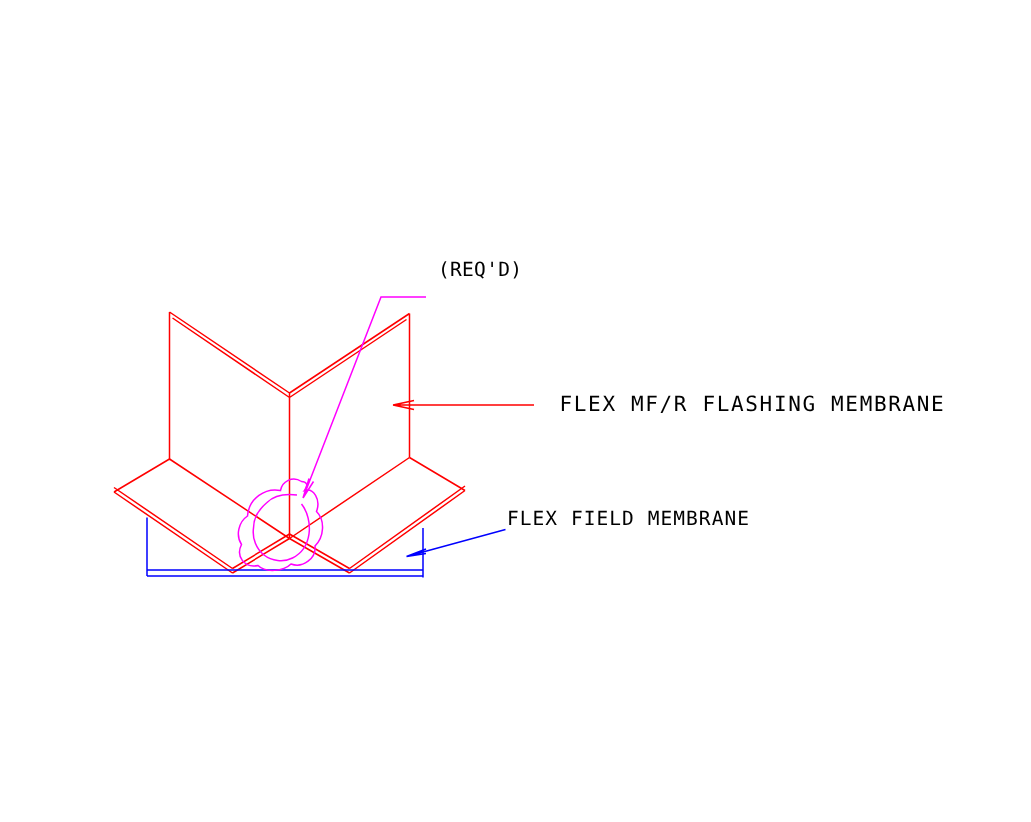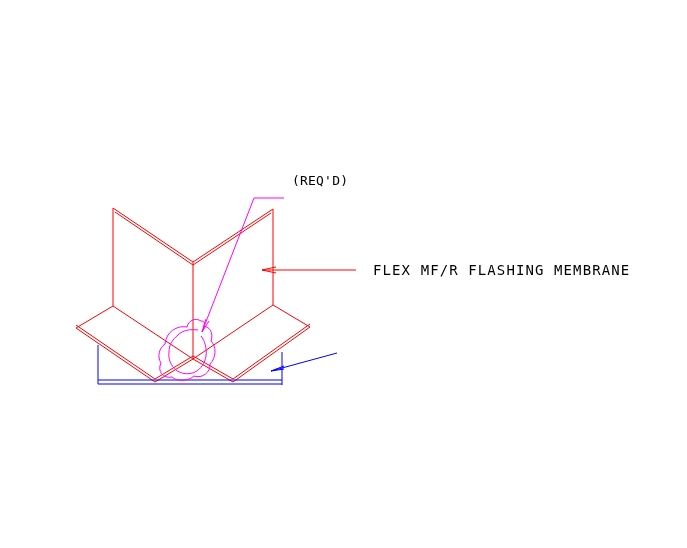--- a/index.html
+++ b/index.html
@@ -114,14 +114,15 @@
                C172 340 169 345 169 352
                C168 359 171 366 176 370
                C181 374 189 375 195 372
                C201 369 205 363 206 356
                C207 349 205 341 201 336"></path>
     </g>
   </svg>
 
   <div class="lbl" id="note-line2">(REQ'D)</div>
   <div class="lbl" id="label-flashing">FLEX MF/R FLASHING MEMBRANE</div>
+  <div class="lbl" id="label-field">FLEX FIELD MEMBRANE</div>
 
 </div>
 
 </body></html>

